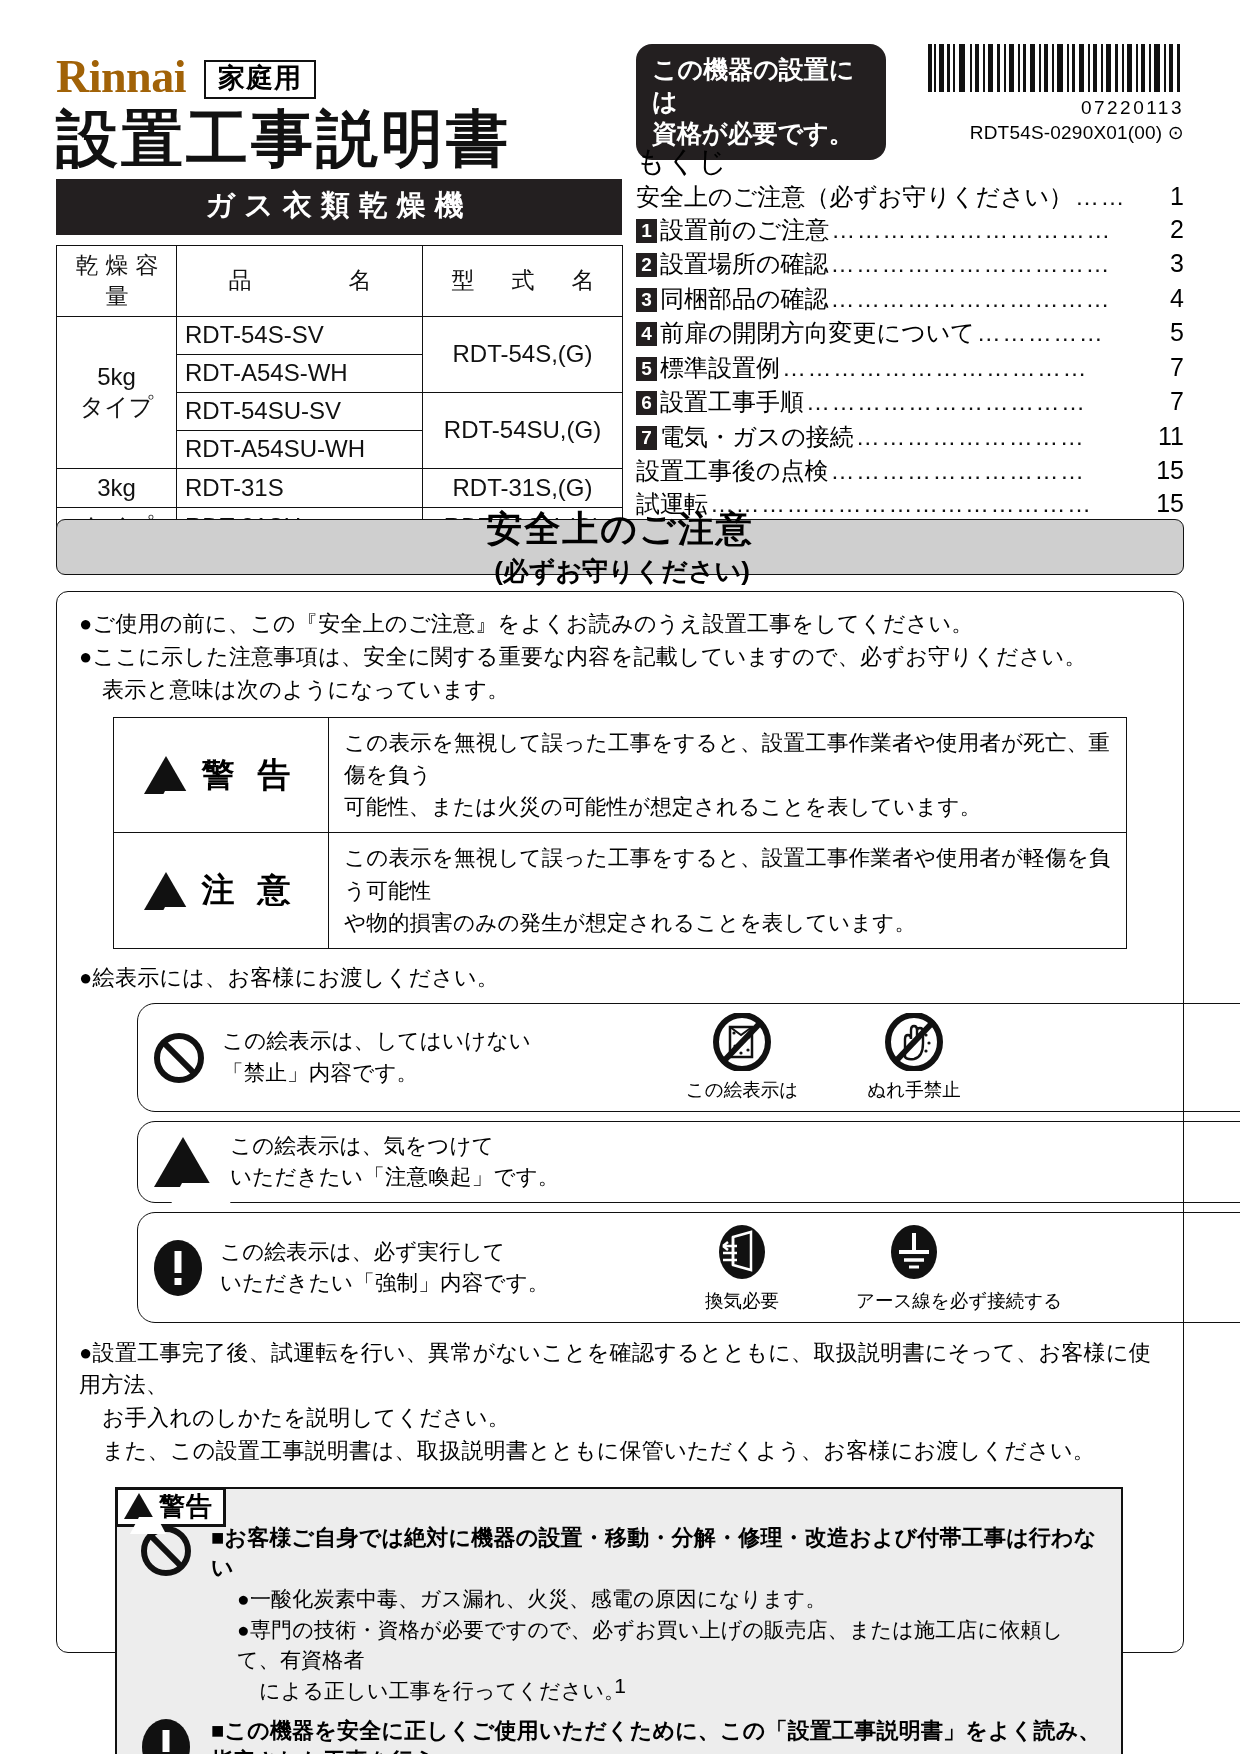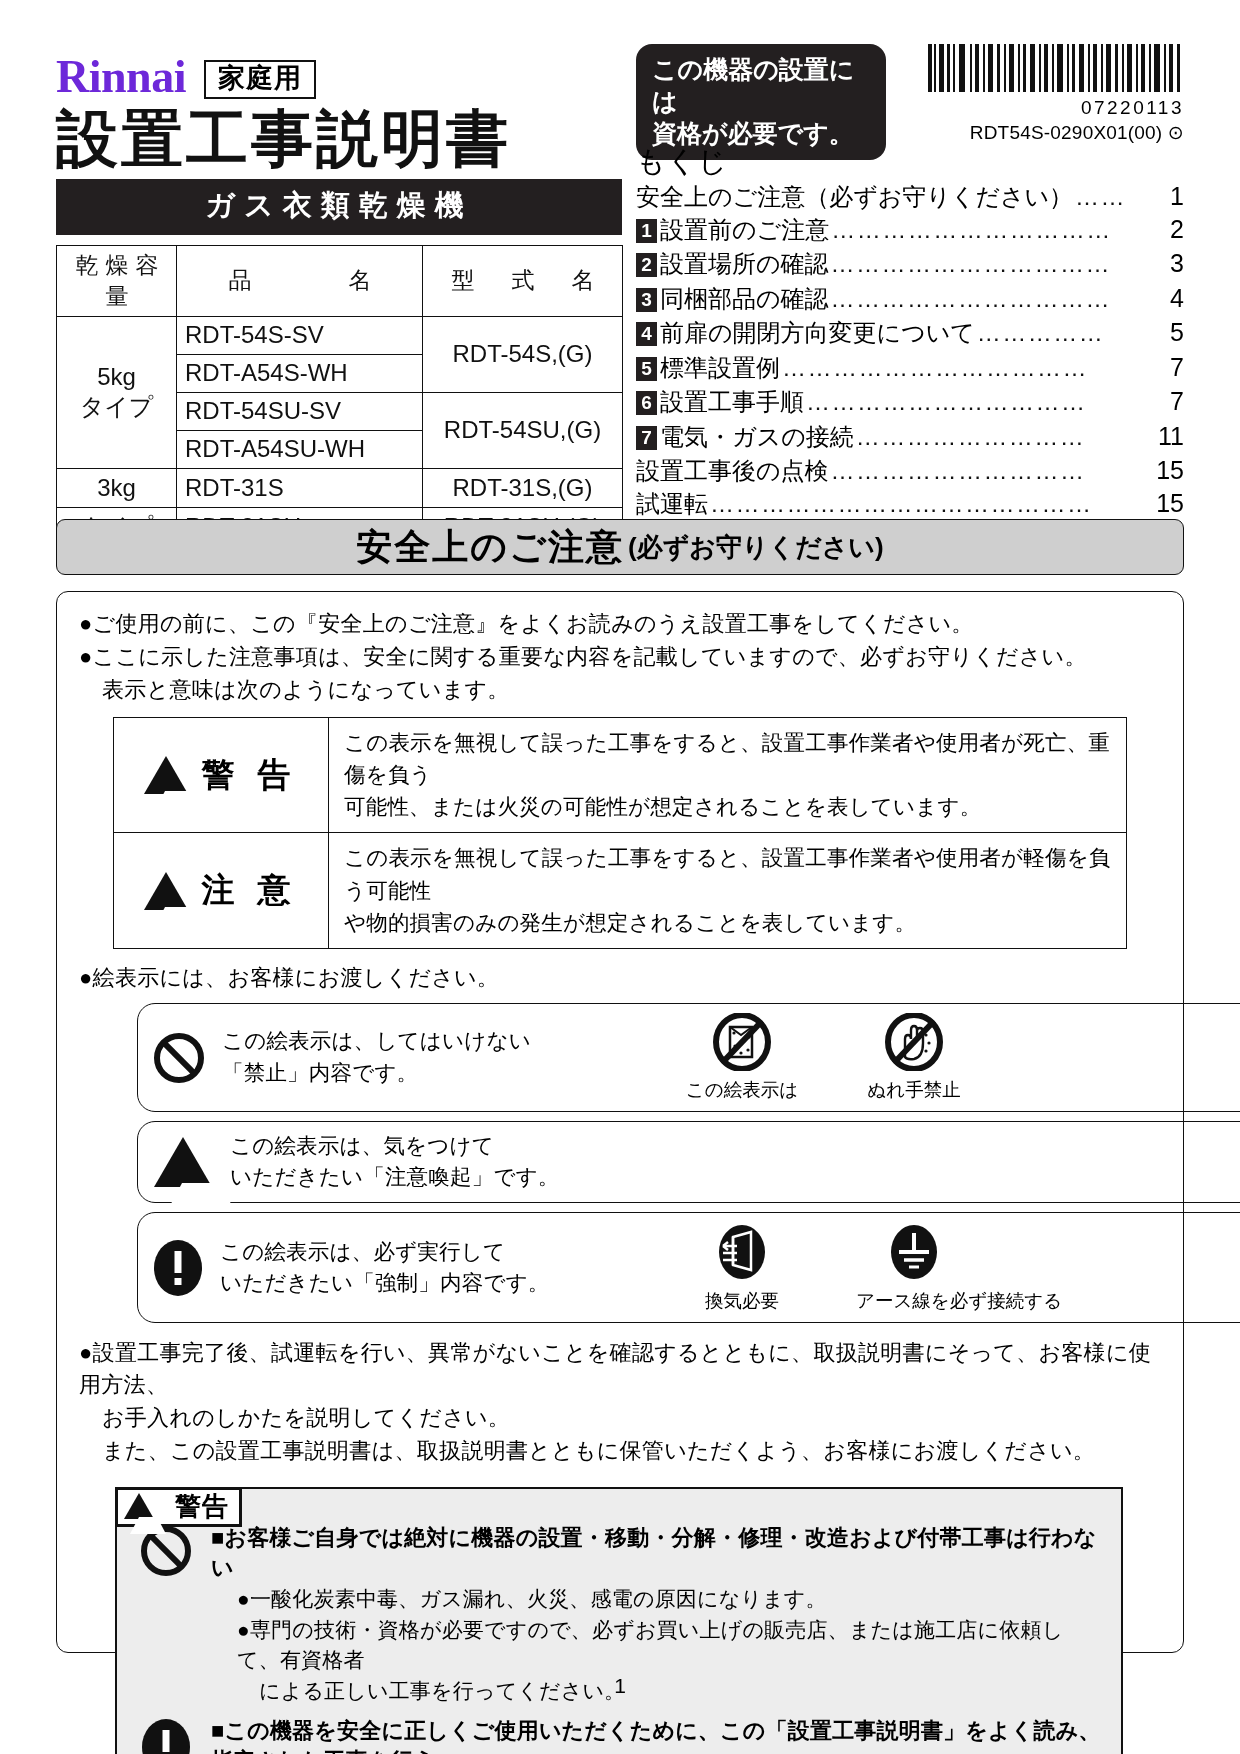--- a/index.html
+++ b/index.html
@@ -41,21 +41,21 @@
     align-items: flex-end;
     gap: 18px;
     height: 56px;
   }
   .brand {
     font-family: "Liberation Serif", "DejaVu Serif", serif;
     font-weight: bold;
     font-size: 46px;
     letter-spacing: -0.5px;
     line-height: 1;
-    color: #6d28d9;
+    color: #a16207;
   }
   .brand-badge {
     border: 2.5px solid #111;
     padding: 3px 12px 5px 12px;
     font-size: 27px;
     font-weight: bold;
     line-height: 1;
     letter-spacing: 1px;
     margin-bottom: 1px;
   }
@@ -217,20 +217,21 @@
     top: 519px;
     width: 1128px;
     height: 56px;
     background: #cfcfcf;
     border: 1.6px solid #111;
     border-radius: 9px;
     box-sizing: border-box;
     display: flex;
     align-items: center;
     justify-content: center;
+    flex-direction: column;
   }
   .banner-main {
     font-size: 36px;
     font-weight: bold;
     letter-spacing: 2px;
   }
   .banner-sub {
     font-size: 26px;
     font-weight: bold;
     letter-spacing: 0px;
@@ -440,21 +441,21 @@
   }
   .fw-tab {
     position: absolute;
     left: 0;
     top: 0;
     border: 3px solid #111;
     background: #fff;
     padding: 2px 10px 3px 6px;
     display: flex;
     align-items: center;
-    gap: 21px;
+    gap: 5px;
     z-index: 4;
     height: 40px;
     box-sizing: border-box;
   }
   .fw-tab .tri {
     border-left: 15px solid transparent;
     border-right: 15px solid transparent;
     border-bottom: 26px solid #111;
   }
   .fw-tab .tri::after {

